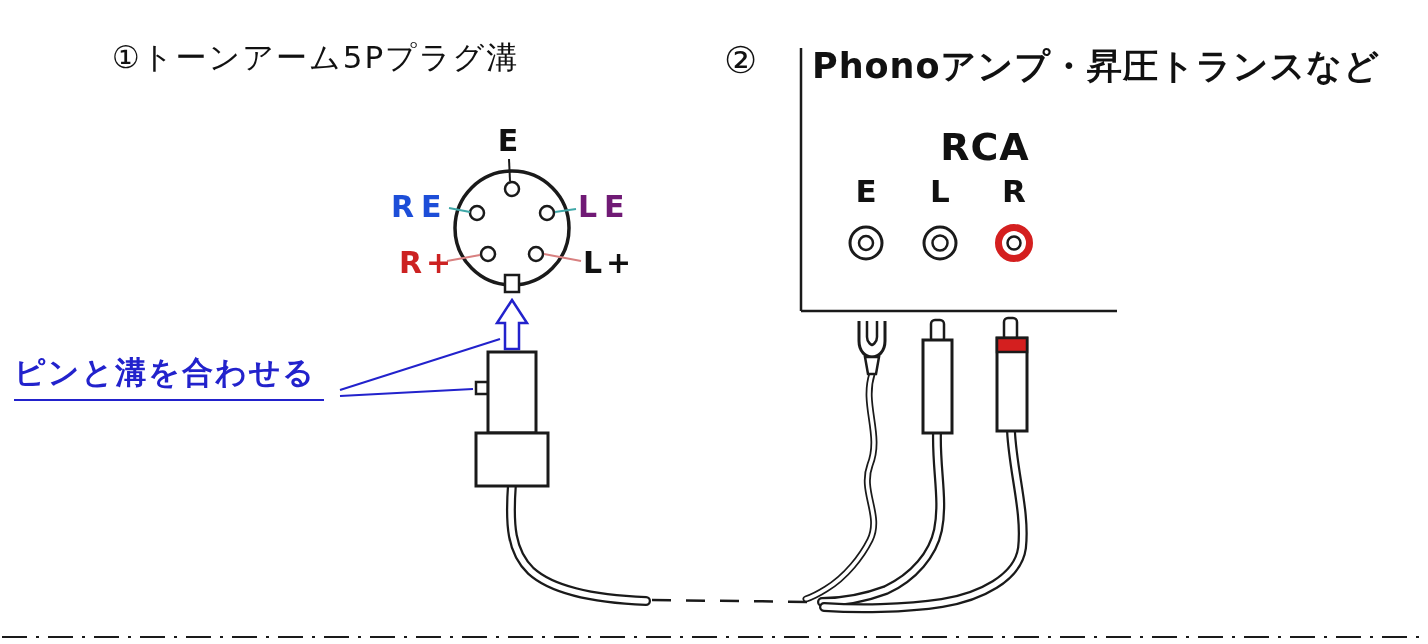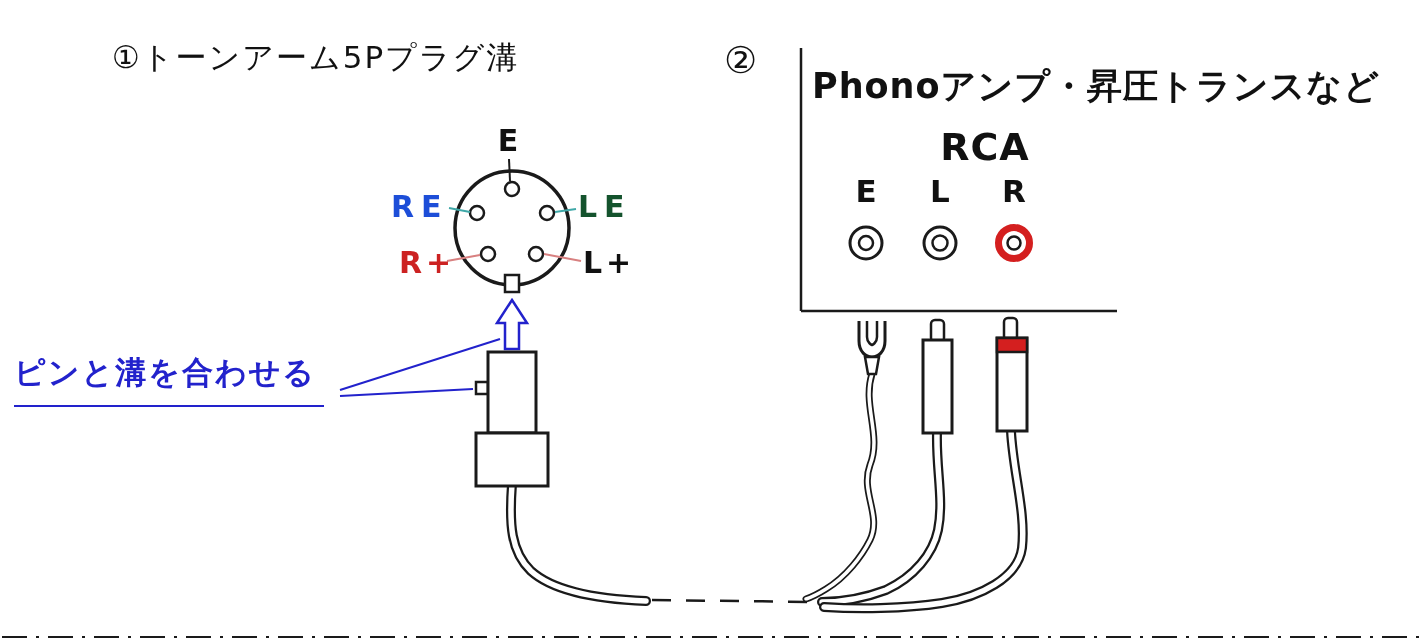--- a/index.html
+++ b/index.html
@@ -5,30 +5,30 @@
   html,body{margin:0;padding:0;}
   body{
     width:1428px;height:644px;background:#ffffff;position:relative;overflow:hidden;
     font-family:"DejaVu Sans","Liberation Sans",sans-serif;color:#111;
   }
   .stage{position:absolute;left:0;top:0;width:1428px;height:644px;}
   svg.art{position:absolute;left:0;top:0;}
   .lbl{position:absolute;white-space:nowrap;line-height:1.15;}
   .t-left{left:112px;top:40px;font-size:31px;letter-spacing:2px;}
   .t-num{left:724px;top:40px;font-size:37px;}
-  .t-right{left:812px;top:46px;font-size:35px;font-weight:700;letter-spacing:1px;margin-top:20px;}
+  .t-right{left:812px;top:46px;font-size:35px;font-weight:700;letter-spacing:1px;}
   .pin-label{font-size:30px;font-weight:700;}
   .pl-e{left:508px;top:124px;transform:translateX(-50%);}
   .pl-re{left:391px;top:190px;letter-spacing:7px;}
   .pl-le{left:578px;top:190px;letter-spacing:7px;}
   .pl-rp{left:399px;top:246px;letter-spacing:4px;}
   .pl-lp{left:583px;top:246px;letter-spacing:4px;}
   .annot{
     left:14px;top:355px;font-size:31px;font-weight:600;letter-spacing:2px;
-    border-bottom:2.5px solid currentColor;padding:0 8px 14px 0;
+    border-bottom:2.5px solid currentColor;padding:0 8px 8px 0;
   }
   .rca-title{left:985px;top:126px;transform:translateX(-50%);font-size:38px;font-weight:700;letter-spacing:1px;}
   .jack-label{position:absolute;top:173px;font-size:31px;font-weight:700;transform:translateX(-50%);}
   .jl-e{left:866px;}
   .jl-l{left:940px;}
   .jl-r{left:1014px;}
 </style>
 </head>
 <body>
 
@@ -123,21 +123,21 @@
       <rect x="997" y="338" width="30" height="14" stroke-width="2.5" fill="currentColor" style="color: rgb(212, 31, 31);"></rect>
     </g>
   </svg>
 
   <div class="lbl t-left">①トーンアーム5Pプラグ溝</div>
   <div class="lbl t-num">②</div>
   <div class="lbl t-right">Phonoアンプ・昇圧トランスなど</div>
 
   <div class="lbl pin-label pl-e">E</div>
   <div class="lbl pin-label pl-re" style="color: #1d4ed8;">RE</div>
-  <div class="lbl pin-label pl-le" style="color: #14532d;">LE</div>
+  <div class="lbl pin-label pl-le" style="color: #701a75;">LE</div>
   <div class="lbl pin-label pl-rp" style="color: rgb(204, 34, 34);">R+</div>
   <div class="lbl pin-label pl-lp">L+</div>
 
   <div class="lbl annot" style="color: rgb(34, 34, 204);">ピンと溝を合わせる</div>
 
   <div class="lbl rca-title">RCA</div>
   <div class="jack-label jl-e">E</div>
   <div class="jack-label jl-l">L</div>
   <div class="jack-label jl-r">R</div>
 

